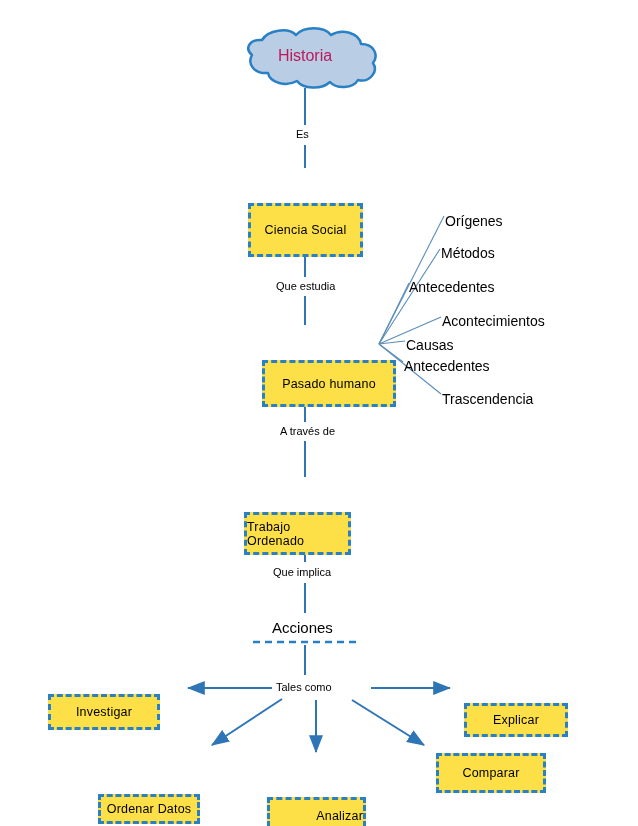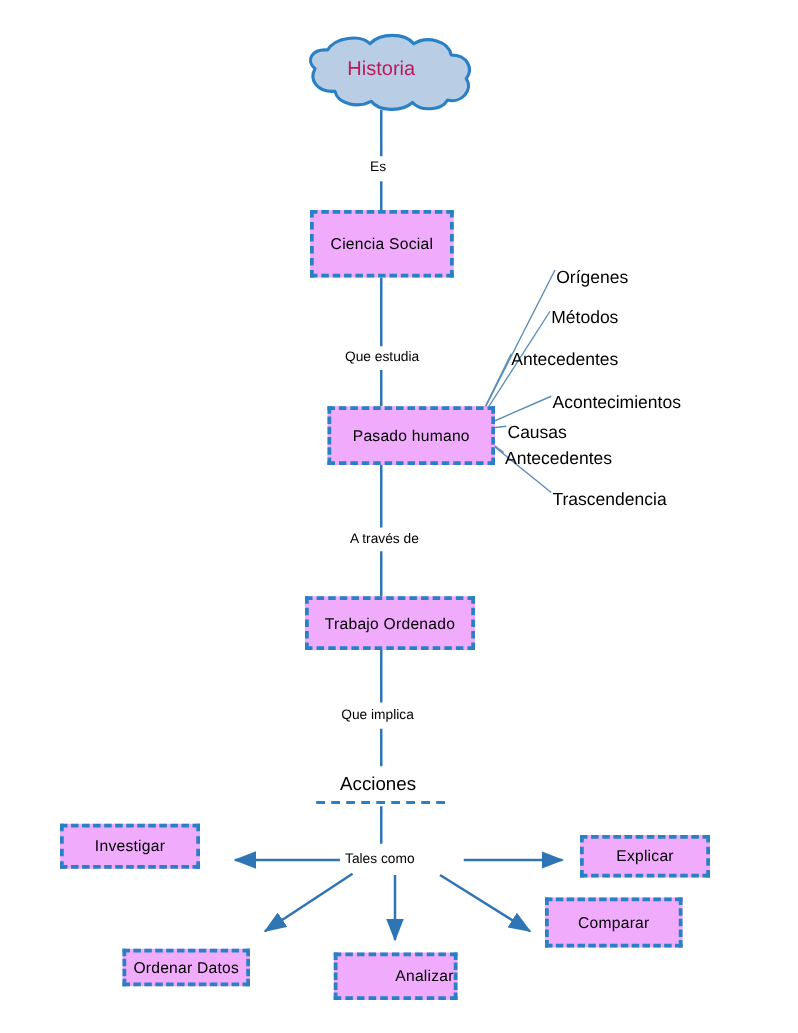--- a/index.html
+++ b/index.html
@@ -17,28 +17,29 @@
   #map {
     position: absolute;
     left: 0;
     top: 0;
     width: 638px;
     height: 826px;
   }
   .node-box {
     position: absolute;
     box-sizing: border-box;
-    background: #f0abfc;
+    background: #fde047;
     border: 3px dashed #2980c4;
     display: flex;
     align-items: center;
     justify-content: center;
     color: #000000;
     font-size: 12.5px;
     letter-spacing: 0.2px;
+    margin-top: 35px;
   }
   .cloud-label {
     position: absolute;
     color: #be185d;
     font-size: 16px;
     text-align: center;
     width: 150px;
   }
   .edge-label {
     position: absolute;
@@ -129,21 +130,21 @@
 <div class="acciones-label" style="left:272px; top:619px;">Acciones</div>
 
 <div class="node-box" style="left:248px; top:168px; width:115px; height:54px;">
   <span>Ciencia Social</span>
 </div>
 
 <div class="node-box" style="left:262px; top:325px; width:134px; height:47px;">
   <span>Pasado humano</span>
 </div>
 
-<div class="node-box" style="left:244px; top:477px; width:136px; height:43px;">
+<div class="node-box" style="left:244px; top:477px; width:107px; height:43px;">
   <span>Trabajo Ordenado</span>
 </div>
 
 <div class="node-box" style="left:48px; top:659px; width:112px; height:36px;">
   <span>Investigar</span>
 </div>
 
 <div class="node-box" style="left:464px; top:668px; width:104px; height:34px;justify-content:center;">
   <span>Explicar</span>
 </div>

